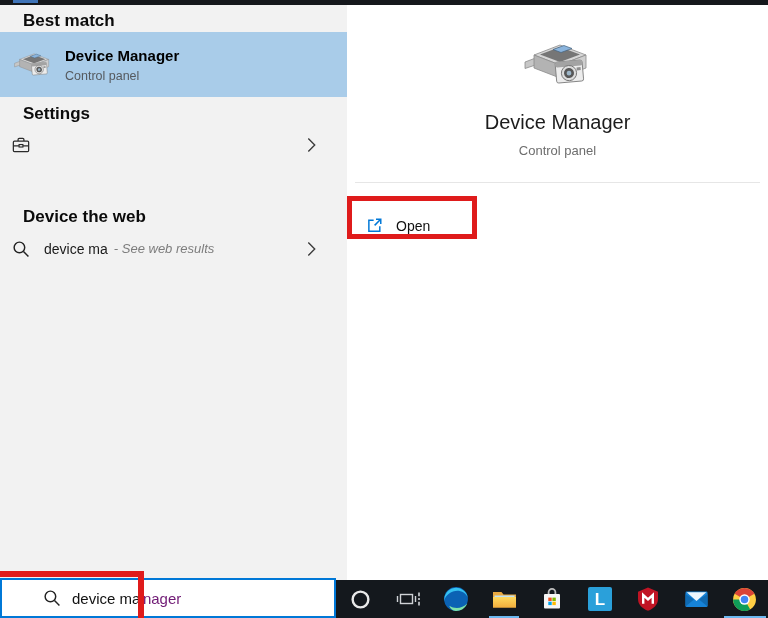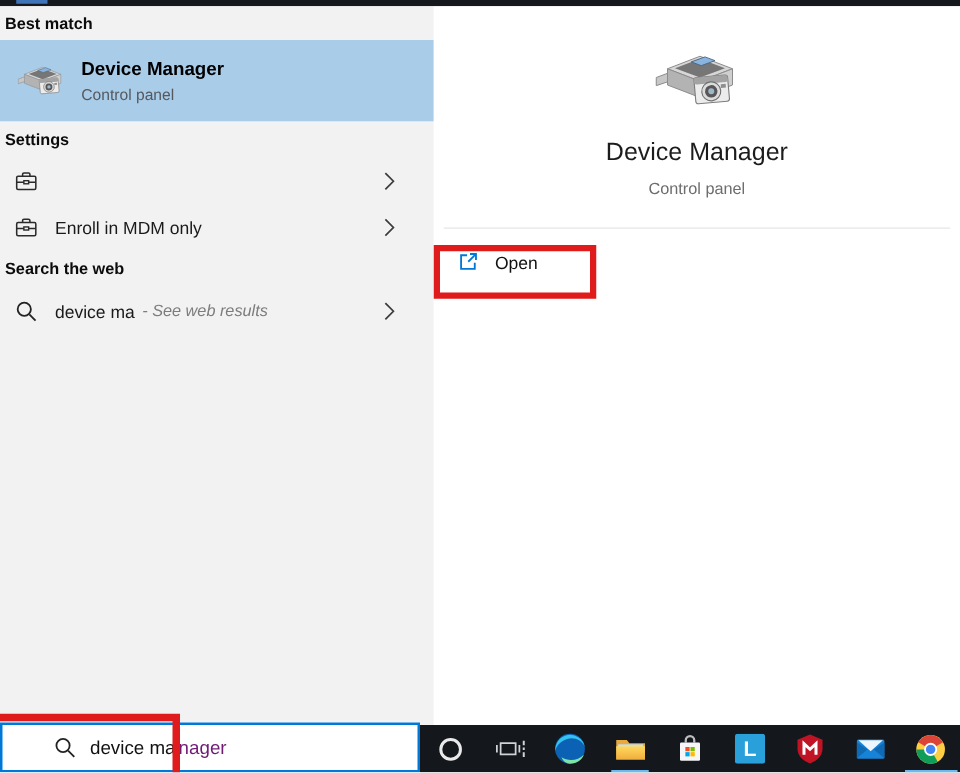--- a/index.html
+++ b/index.html
@@ -8,21 +8,21 @@
 
   
   .topbar{position:absolute;left:0;top:0;width:768px;height:5px;background:#15181c;}
   .topbar-accent{position:absolute;left:13px;top:0;width:25px;height:3px;background:#3f74b8;}
 
   
   .left-panel{position:absolute;left:0;top:5px;width:347px;height:575px;background:#f2f2f2;}
   .right-panel{position:absolute;left:347px;top:5px;width:421px;height:575px;background:#fff;}
 
   
-  .section-header{position:absolute;left:4px;font-size:13px;font-weight:bold;color:#0b0b0b;}
+  .section-header{position:absolute;left:23px;font-size:17px;font-weight:bold;color:#0b0b0b;}
   .sec-h1{top:6px;}
   .sec-h2{top:99px;}
   .sec-h3{top:202px;}
 
   .best-row{position:absolute;left:0;top:27px;width:347px;height:65px;background:#a9cce9;
             display:flex;align-items:center;padding-left:14px;box-sizing:border-box;cursor:pointer;}
   .best-row .dm-small{width:38px;height:34px;flex:0 0 auto;}
   .best-text{margin-left:13px;}
   .best-title{font-size:15px;font-weight:bold;color:#000;line-height:19px;}
   .best-sub{font-size:12.5px;color:#55595e;margin-top:4px;line-height:15px;}
@@ -39,21 +39,21 @@
 
   
   .rp-icon{position:absolute;left:50%;top:30px;transform:translateX(-50%);width:68px;height:60px;}
   .rp-title{position:absolute;top:106px;width:100%;text-align:center;font-size:20px;color:#1c1c1c;}
   .rp-sub{position:absolute;top:138px;width:100%;text-align:center;font-size:13px;color:#6d6d6d;}
   .rp-sep{position:absolute;top:177px;left:8px;width:405px;height:1px;background:#e6e6e6;}
 
   
   .anno-open{position:absolute;left:347px;top:196px;width:130px;height:43px;
              border:5px solid #df1b1b;background:#fff;box-sizing:border-box;
-             display:flex;align-items:flex-start;}
+             display:flex;align-items:flex-end;}
   .open-btn{display:flex;align-items:center;gap:13px;padding-left:14px;cursor:pointer;}
   .open-btn .open-ic{width:17px;height:17px;}
   .open-label{font-size:14px;color:#111;}
 
   
   .search-bar{position:absolute;left:0;top:578px;width:336px;height:40px;background:#fff;
               border:2px solid #0078d7;box-sizing:border-box;display:flex;align-items:center;cursor:text;}
   .search-bar .mag{width:18px;height:18px;margin-left:41px;flex:0 0 auto;}
   .search-text{margin-left:11px;font-size:15px;white-space:nowrap;display:flex;align-items:center;}
   .typed{color:#111;}
@@ -136,31 +136,22 @@
 
     <div class="list-row row-access">
       <svg class="row-icon">
           <use href="#sym-briefcase"></use>
         </svg>
       <svg class="chevron">
           <use href="#sym-chevron"></use>
         </svg>
     </div>
 
-    <div class="list-row row-enroll">
-      <svg class="row-icon">
-          <use href="#sym-briefcase"></use>
-        </svg>
-      <span class="row-label">Enroll in MDM only</span>
-      <svg class="chevron">
-          <use href="#sym-chevron"></use>
-        </svg>
-    </div>
-
-    <div class="section-header sec-h3">Search the web</div>
+
+    <div class="section-header sec-h3">Device the web</div>
 
     <div class="list-row row-web">
       <svg class="row-icon">
           <use href="#sym-search"></use>
         </svg>
       <span class="row-label">device ma</span>
       <span class="row-suffix">- See web results</span>
       <svg class="chevron">
           <use href="#sym-chevron"></use>
         </svg>

